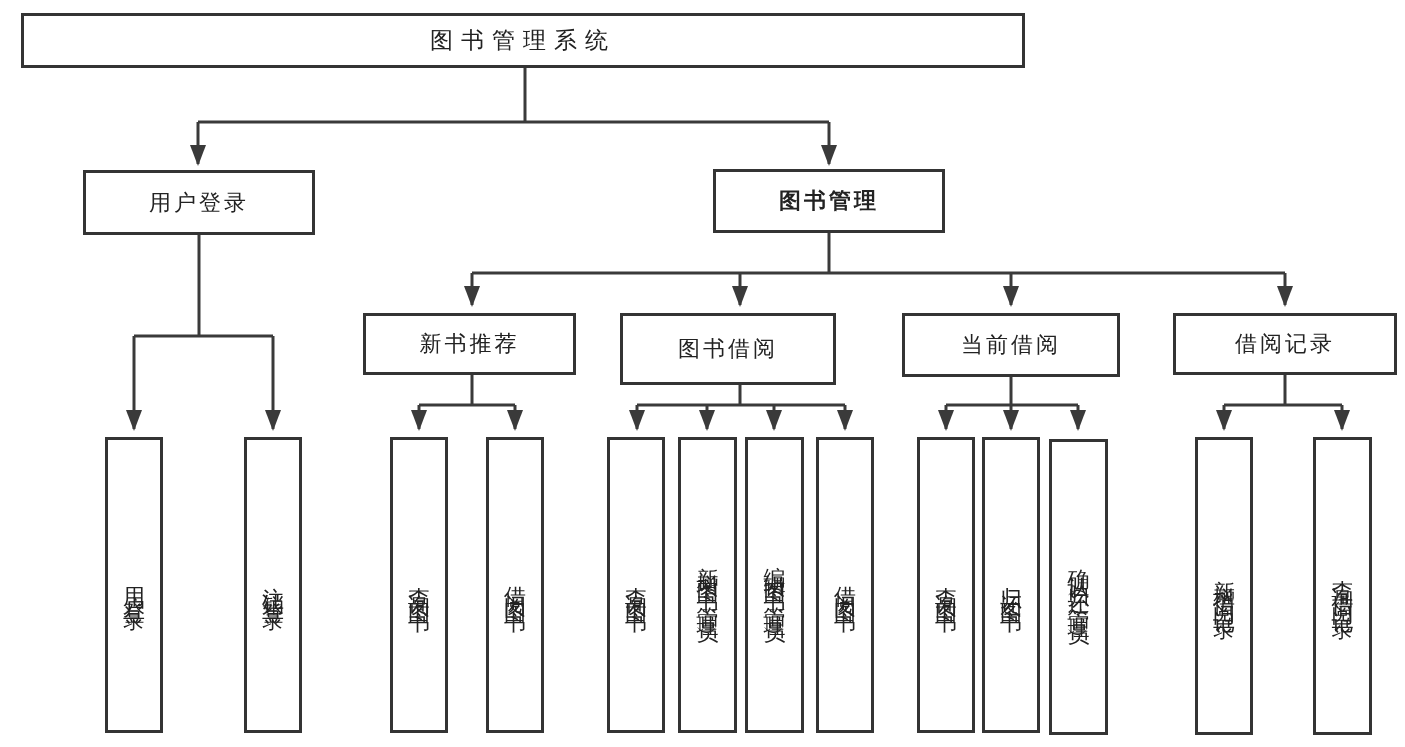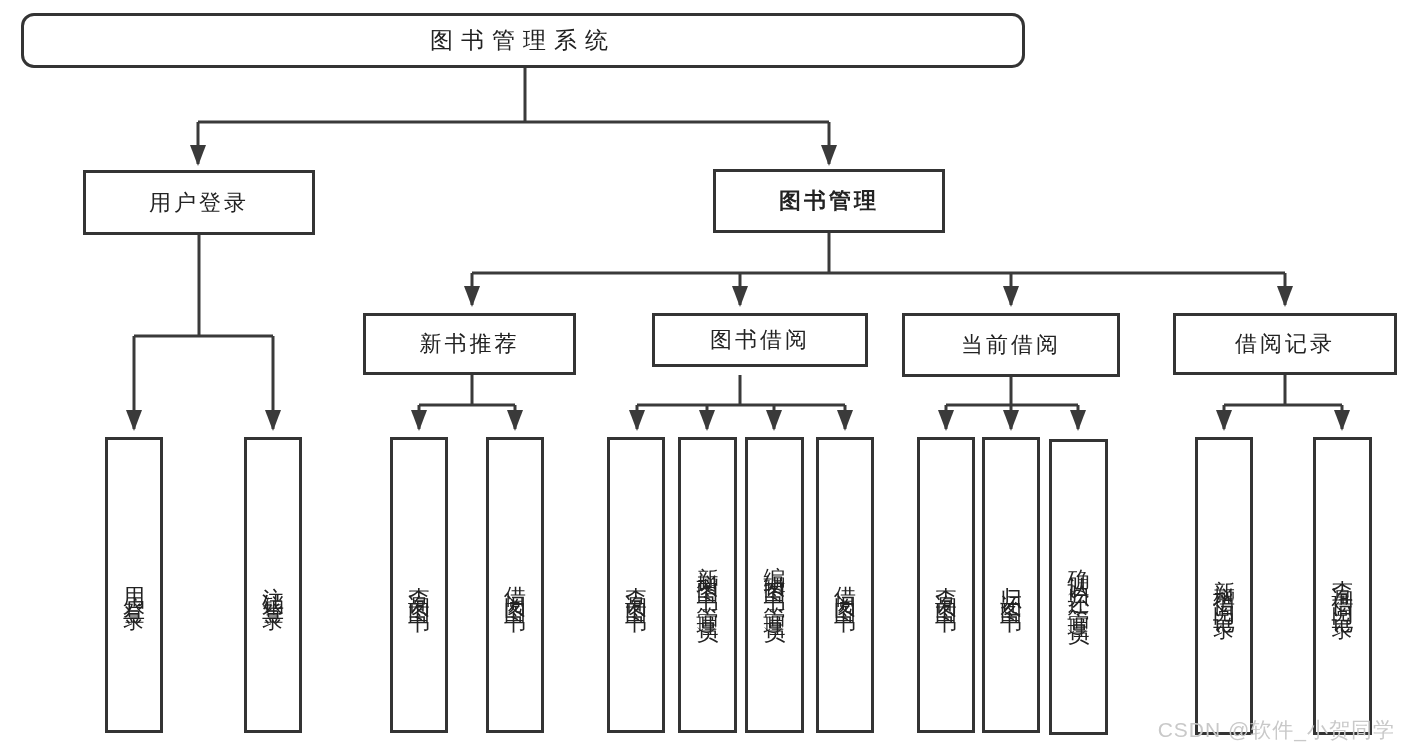--- a/index.html
+++ b/index.html
@@ -82,27 +82,27 @@
     <path d="M1011,375 L1011,405 M946,405 L1078,405"></path>
     <path d="M946,405 L946,429" marker-end="url(#arrowhead)"></path>
     <path d="M1011,405 L1011,429" marker-end="url(#arrowhead)"></path>
     <path d="M1078,405 L1078,429" marker-end="url(#arrowhead)"></path>
 
     <path d="M1285,375 L1285,405 M1224,405 L1342,405"></path>
     <path d="M1224,405 L1224,429" marker-end="url(#arrowhead)"></path>
     <path d="M1342,405 L1342,429" marker-end="url(#arrowhead)"></path>
   </svg>
 
-  <div class="node hnode root-node" style="left:21px;top:13px;width:1004px;height:55px;border-radius:13px;">图书管理系统</div>
+  <div class="node hnode root-node" style="left:21px;top:13px;width:1004px;height:55px;">图书管理系统</div>
 
   <div class="node hnode" style="left:83px;top:170px;width:232px;height:65px;">用户登录</div>
   <div class="node hnode" style="left:713px;top:169px;width:232px;height:64px;font-weight:bold;">图书管理</div>
 
   <div class="node hnode" style="left:363px;top:313px;width:213px;height:62px;">新书推荐</div>
-  <div class="node hnode" style="left:652px;top:313px;width:216px;height:54px;font-family:Liberation Mono, monospace;">图书借阅</div>
+  <div class="node hnode" style="left:620px;top:313px;width:216px;height:72px;font-family:Liberation Mono, monospace;">图书借阅</div>
   <div class="node hnode" style="left:902px;top:313px;width:218px;height:64px;">当前借阅</div>
   <div class="node hnode" style="left:1173px;top:313px;width:224px;height:62px;">借阅记录</div>
 
   <div class="node vnode" style="left:105px;top:437px;width:58px;height:296px;">用户登录</div>
   <div class="node vnode" style="left:244px;top:437px;width:58px;height:296px;">注销登录</div>
 
   <div class="node vnode" style="left:390px;top:437px;width:58px;height:296px;">查询图书</div>
   <div class="node vnode" style="left:486px;top:437px;width:58px;height:296px;">借阅图书</div>
 
   <div class="node vnode" style="left:607px;top:437px;width:58px;height:296px;">查询图书</div>
@@ -110,14 +110,13 @@
   <div class="node vnode" style="left:745px;top:437px;width:59px;height:296px;">编辑图书（管理员）</div>
   <div class="node vnode" style="left:816px;top:437px;width:58px;height:296px;">借阅图书</div>
 
   <div class="node vnode" style="left:917px;top:437px;width:58px;height:296px;">查询图书</div>
   <div class="node vnode" style="left:982px;top:437px;width:58px;height:296px;">归还图书</div>
   <div class="node vnode" style="left:1049px;top:439px;width:59px;height:296px;">确认归还（管理员）</div>
 
   <div class="node vnode" style="left:1195px;top:437px;width:58px;height:298px;">新增借阅记录</div>
   <div class="node vnode" style="left:1313px;top:437px;width:59px;height:298px;">查询借阅记录</div>
 
-  <div id="watermark">CSDN @软件_小贺同学</div>
 </div>
 
 </body></html>

